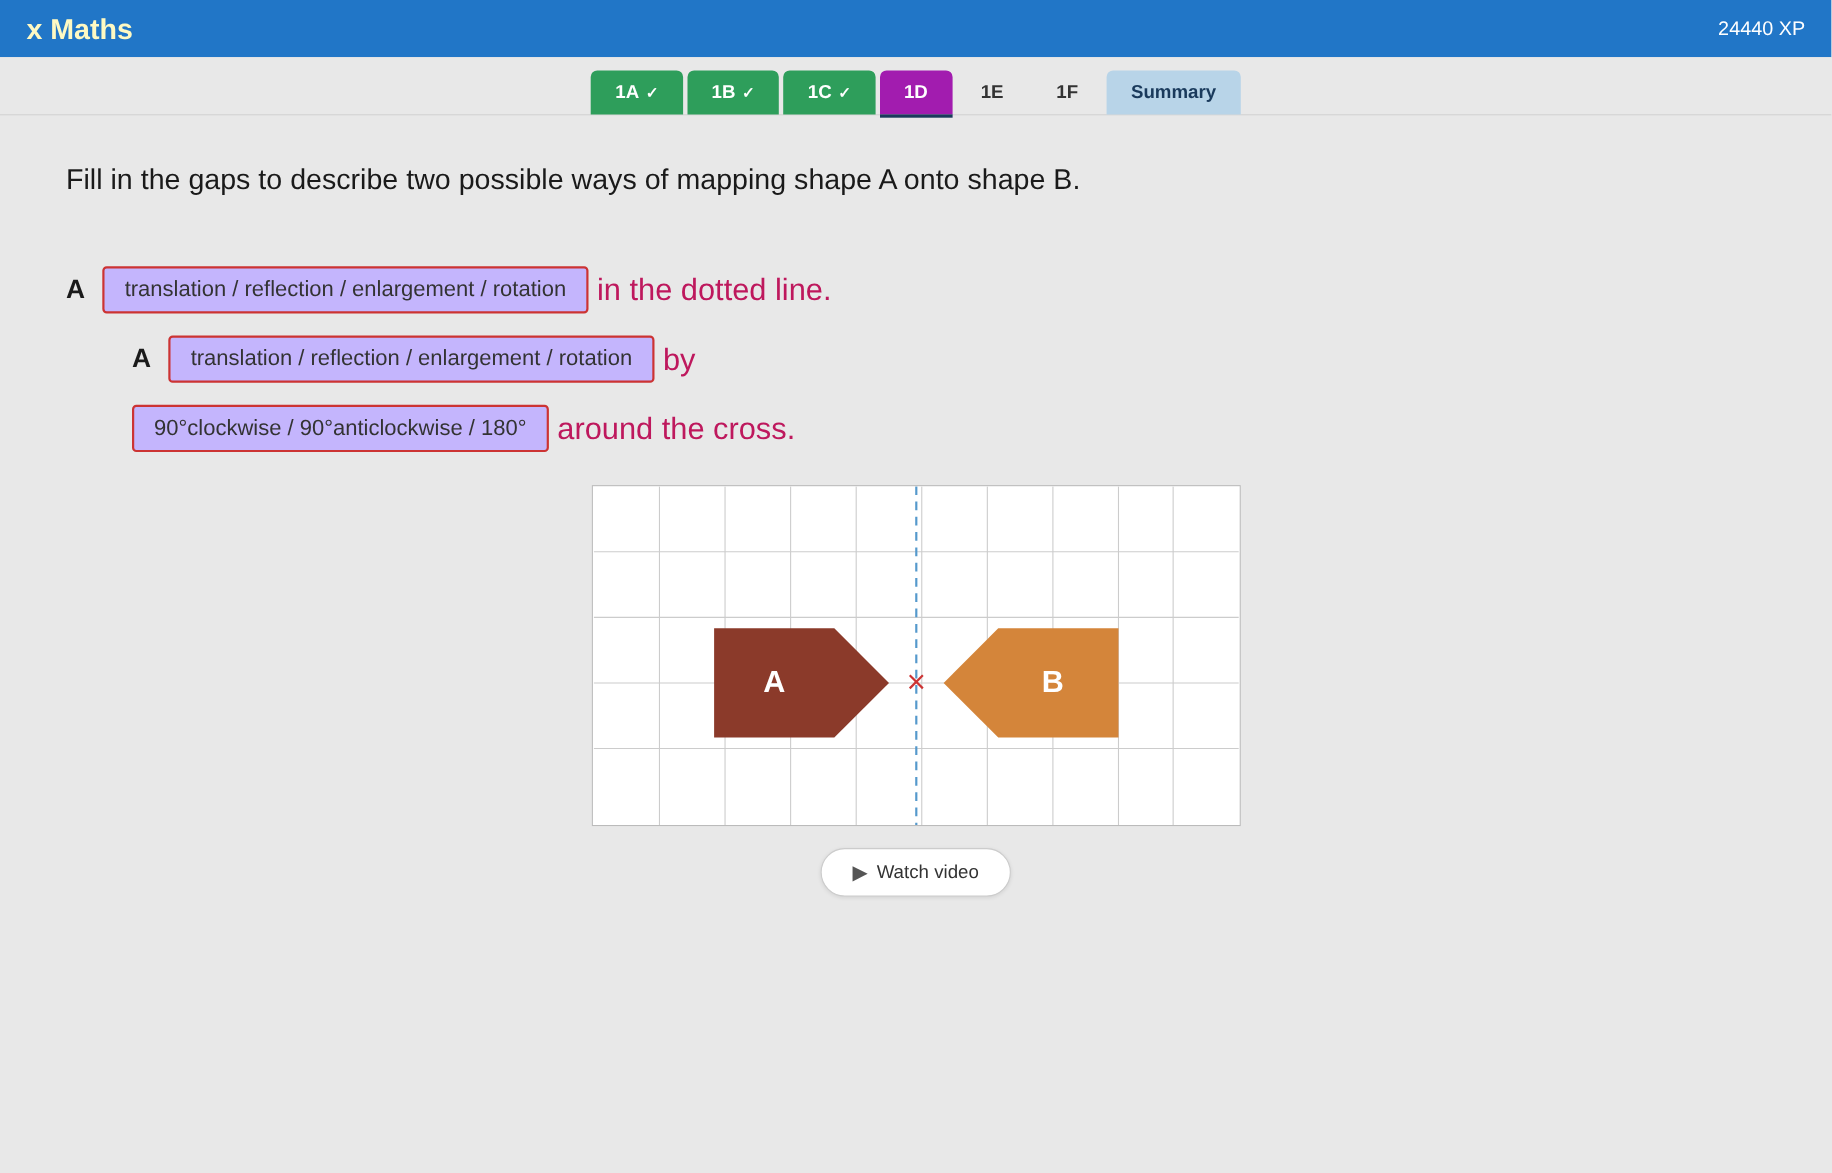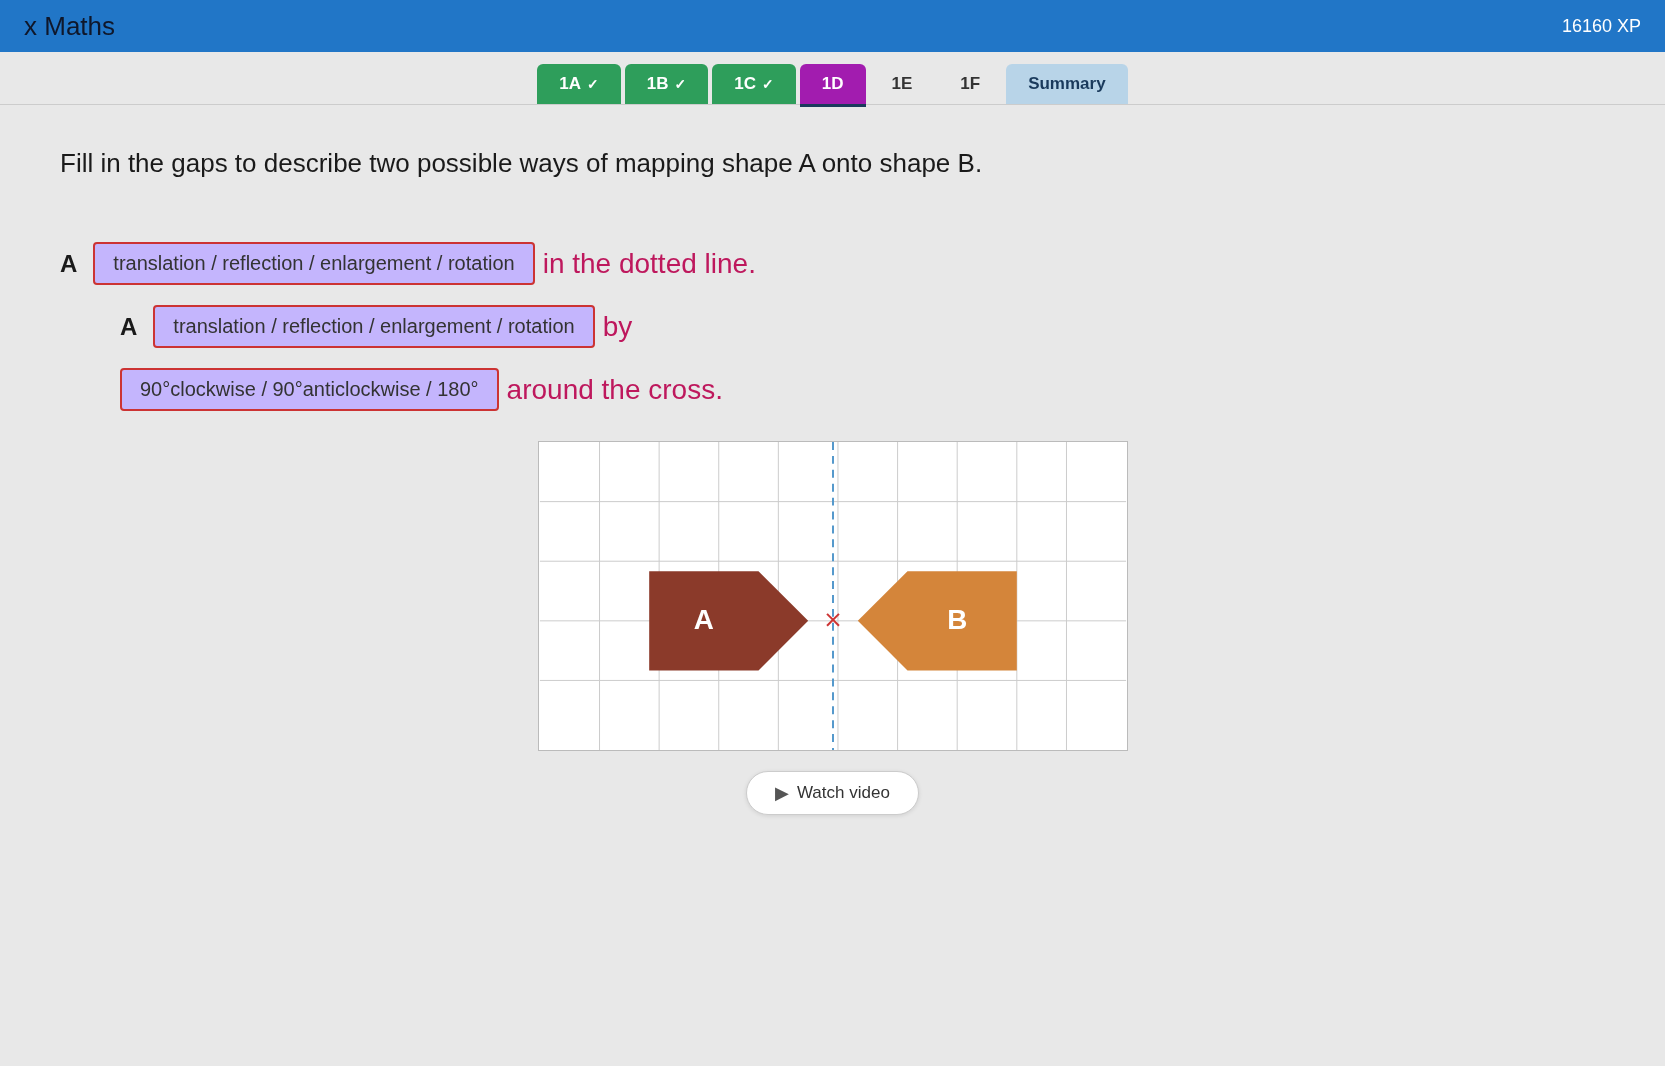--- a/index.html
+++ b/index.html
@@ -14,23 +14,23 @@
     
     .header {
       background: #2176c7;
       display: flex;
       align-items: center;
       justify-content: space-between;
       padding: 0 24px;
       height: 52px;
     }
     .header-title {
-      color: #0f172a;
+      color: #fef9c3;
       font-size: 26px;
-      font-weight: normal;
+      font-weight: bold;
     }
     .header-xp {
       color: white;
       font-size: 18px;
       font-weight: 500;
     }
 
     
     .tab-bar {
       background: #e8e8e8;
@@ -174,21 +174,21 @@
     .video-icon {
       color: #555;
       font-size: 18px;
     }
   </style>
 </head>
 <body>
 
 <div class="header">
   <span class="header-title">x Maths</span>
-  <span class="header-xp">16160 XP</span>
+  <span class="header-xp">24440 XP</span>
 </div>
 
 <div class="tab-bar">
   <div class="tab tab-completed">
     <span>1A</span>
     <span class="check-icon">✓</span>
   </div>
   <div class="tab tab-completed">
     <span>1B</span>
     <span class="check-icon">✓</span>

